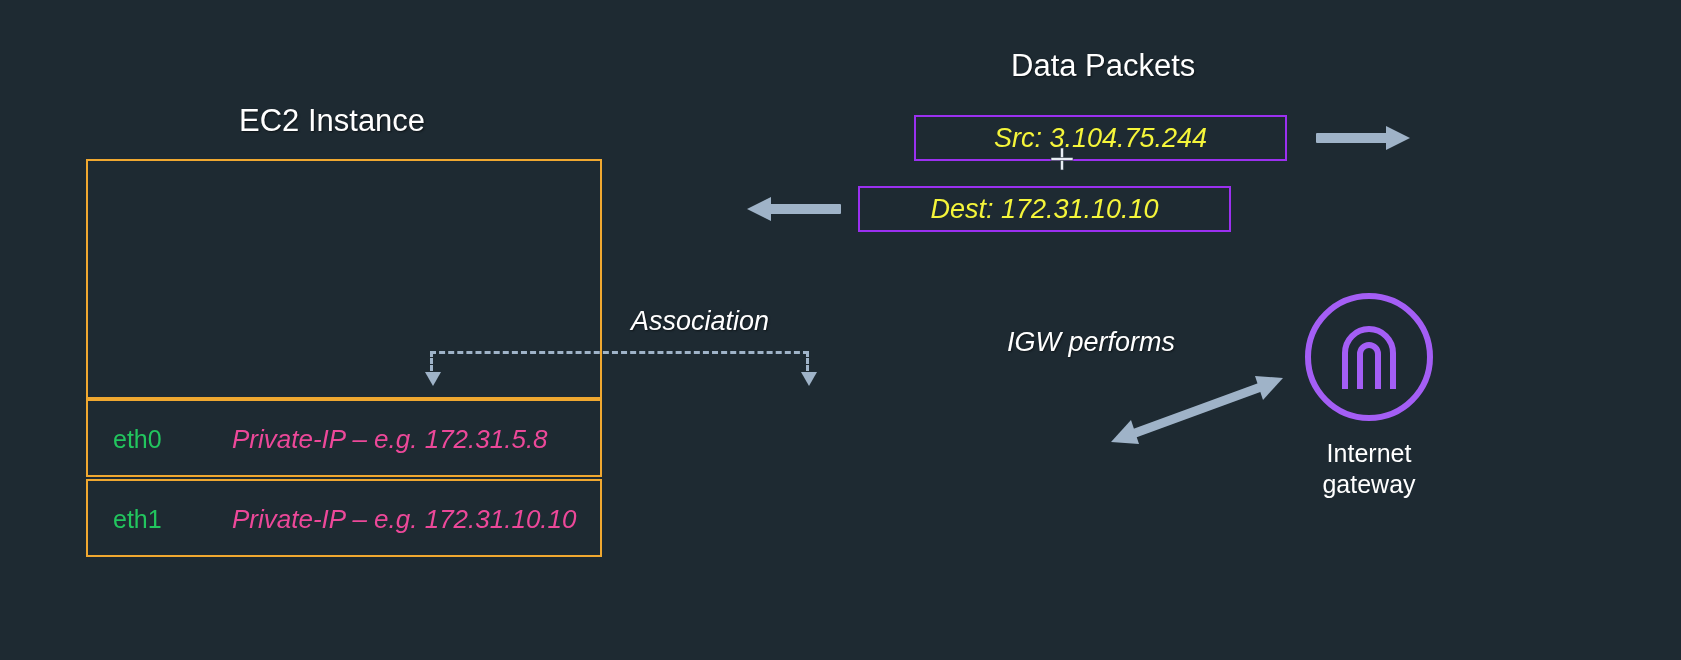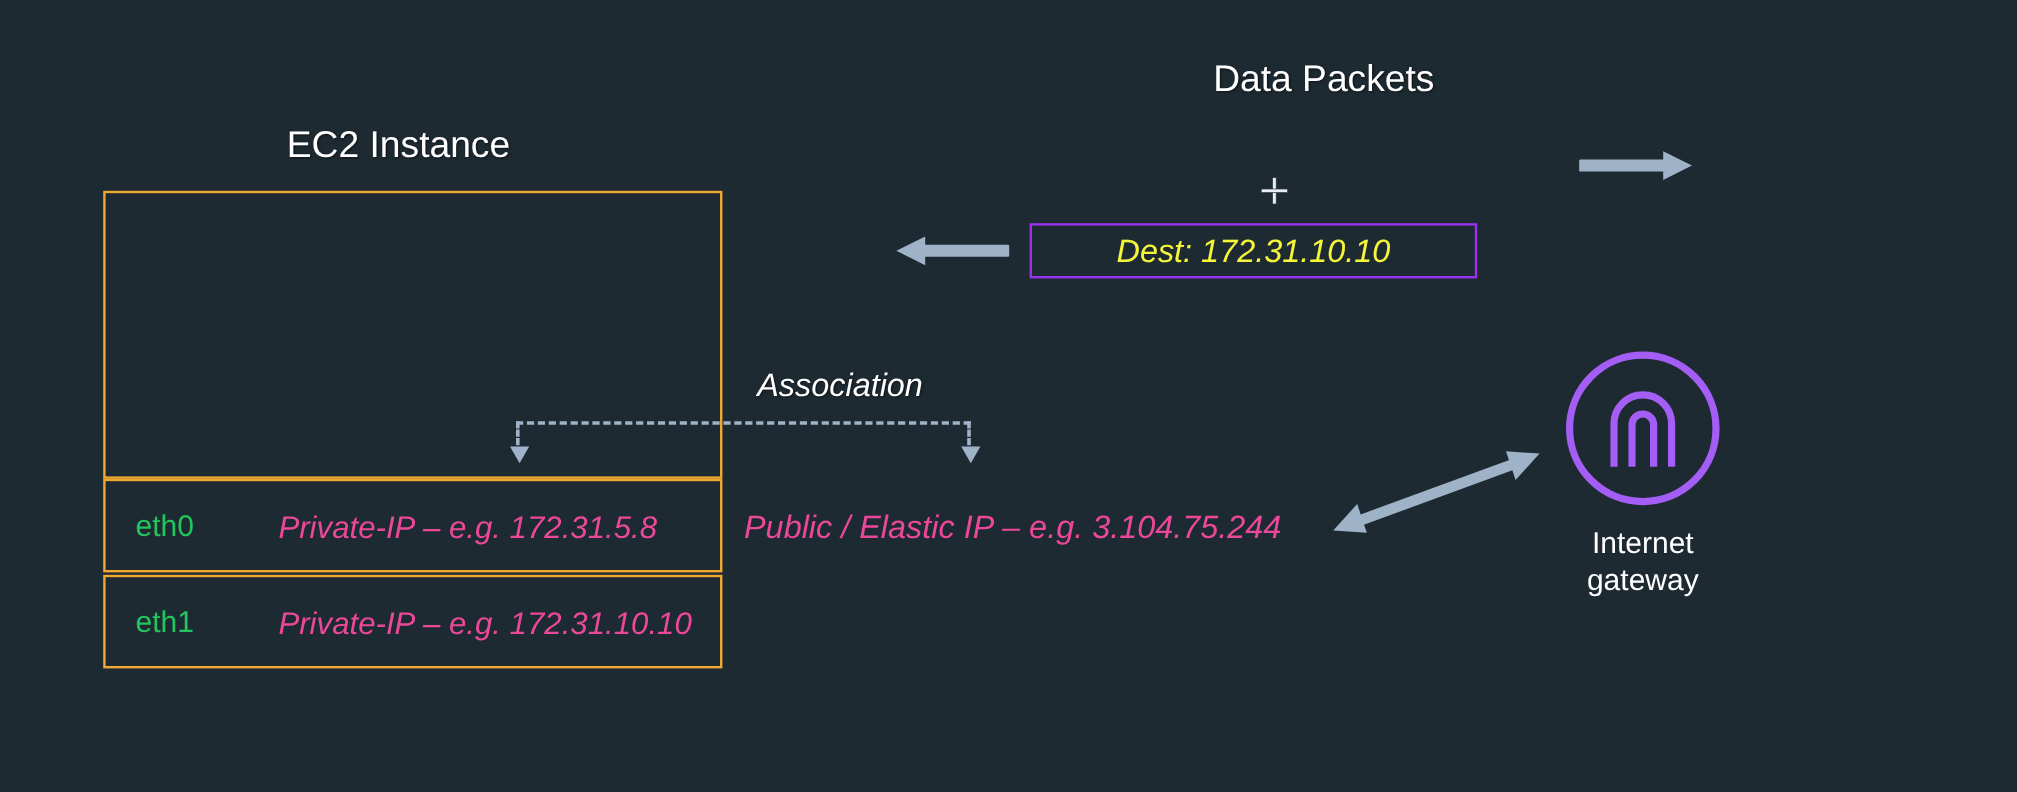--- a/index.html
+++ b/index.html
@@ -110,20 +110,23 @@
   <div class="abs nic-row" style="left:86px; top:399px; width:516px; height:78px;"></div>
   <div class="abs label-white" style="left:113px; top:425px;">eth0</div>
   <div class="abs italic-yellow" style="left:232px; top:424px;">Private-IP – e.g. 172.31.5.8</div>
 
   <div class="abs nic-row" style="left:86px; top:479px; width:516px; height:78px;"></div>
   <div class="abs label-white" style="left:113px; top:505px;">eth1</div>
   <div class="abs italic-yellow" style="left:232px; top:504px;">Private-IP – e.g. 172.31.10.10</div>
 
   <div class="abs title-white" style="left:1011px; top:48px;">Data Packets</div>
 
+  <div class="abs packet-box" style="left:914px; top:115px; width:373px; height:46px;">
+    <span class="packet-text">Src: 3.104.75.244</span>
+  </div>
 
   <div class="abs packet-box" style="left:858px; top:186px; width:373px; height:46px;">
     <span class="packet-text">Dest: 172.31.10.10</span>
   </div>
 
   <div class="abs" style="left:1050px; top:147px; width:24px; height:24px;">
     <svg width="24" height="24" viewBox="0 0 24 24">
       <rect x="10.5" y="1" width="3" height="22" fill="#e8eef4" stroke="#2a3540" stroke-width="0.6"></rect>
       <rect x="1" y="10.5" width="22" height="3" fill="#e8eef4" stroke="#2a3540" stroke-width="0.6"></rect>
     </svg>
@@ -160,23 +163,23 @@
       <polygon points="2,4 18,4 10,18" fill="#9fb3c8"></polygon>
     </svg>
   </div>
 
   <div class="abs" style="left:799px; top:368px; width:20px; height:20px;">
     <svg width="20" height="20" viewBox="0 0 20 20">
       <polygon points="2,4 18,4 10,18" fill="#9fb3c8"></polygon>
     </svg>
   </div>
 
-  <div class="abs italic-yellow" style="left:620px; top:424px; font-size:27px;">Public / Elastic IP – e.g. 3.104.75.244</div>
 
   <div class="abs" style="left:996px; top:327px; width:190px; text-align:center;">
+    <div class="italic-white" style="display:block; text-align:center;">IGW performs</div>
   </div>
 
   <div class="abs" style="left:1105px; top:370px; width:185px; height:80px;">
     <svg width="185" height="80" viewBox="0 0 185 80">
       <g stroke="#9fb3c8" stroke-width="9" stroke-linecap="round">
         <line x1="22" y1="66" x2="164" y2="14"></line>
       </g>
       <polygon points="178,8 150,6 158,30" fill="#9fb3c8"></polygon>
       <polygon points="6,72 34,74 26,50" fill="#9fb3c8"></polygon>
     </svg>

